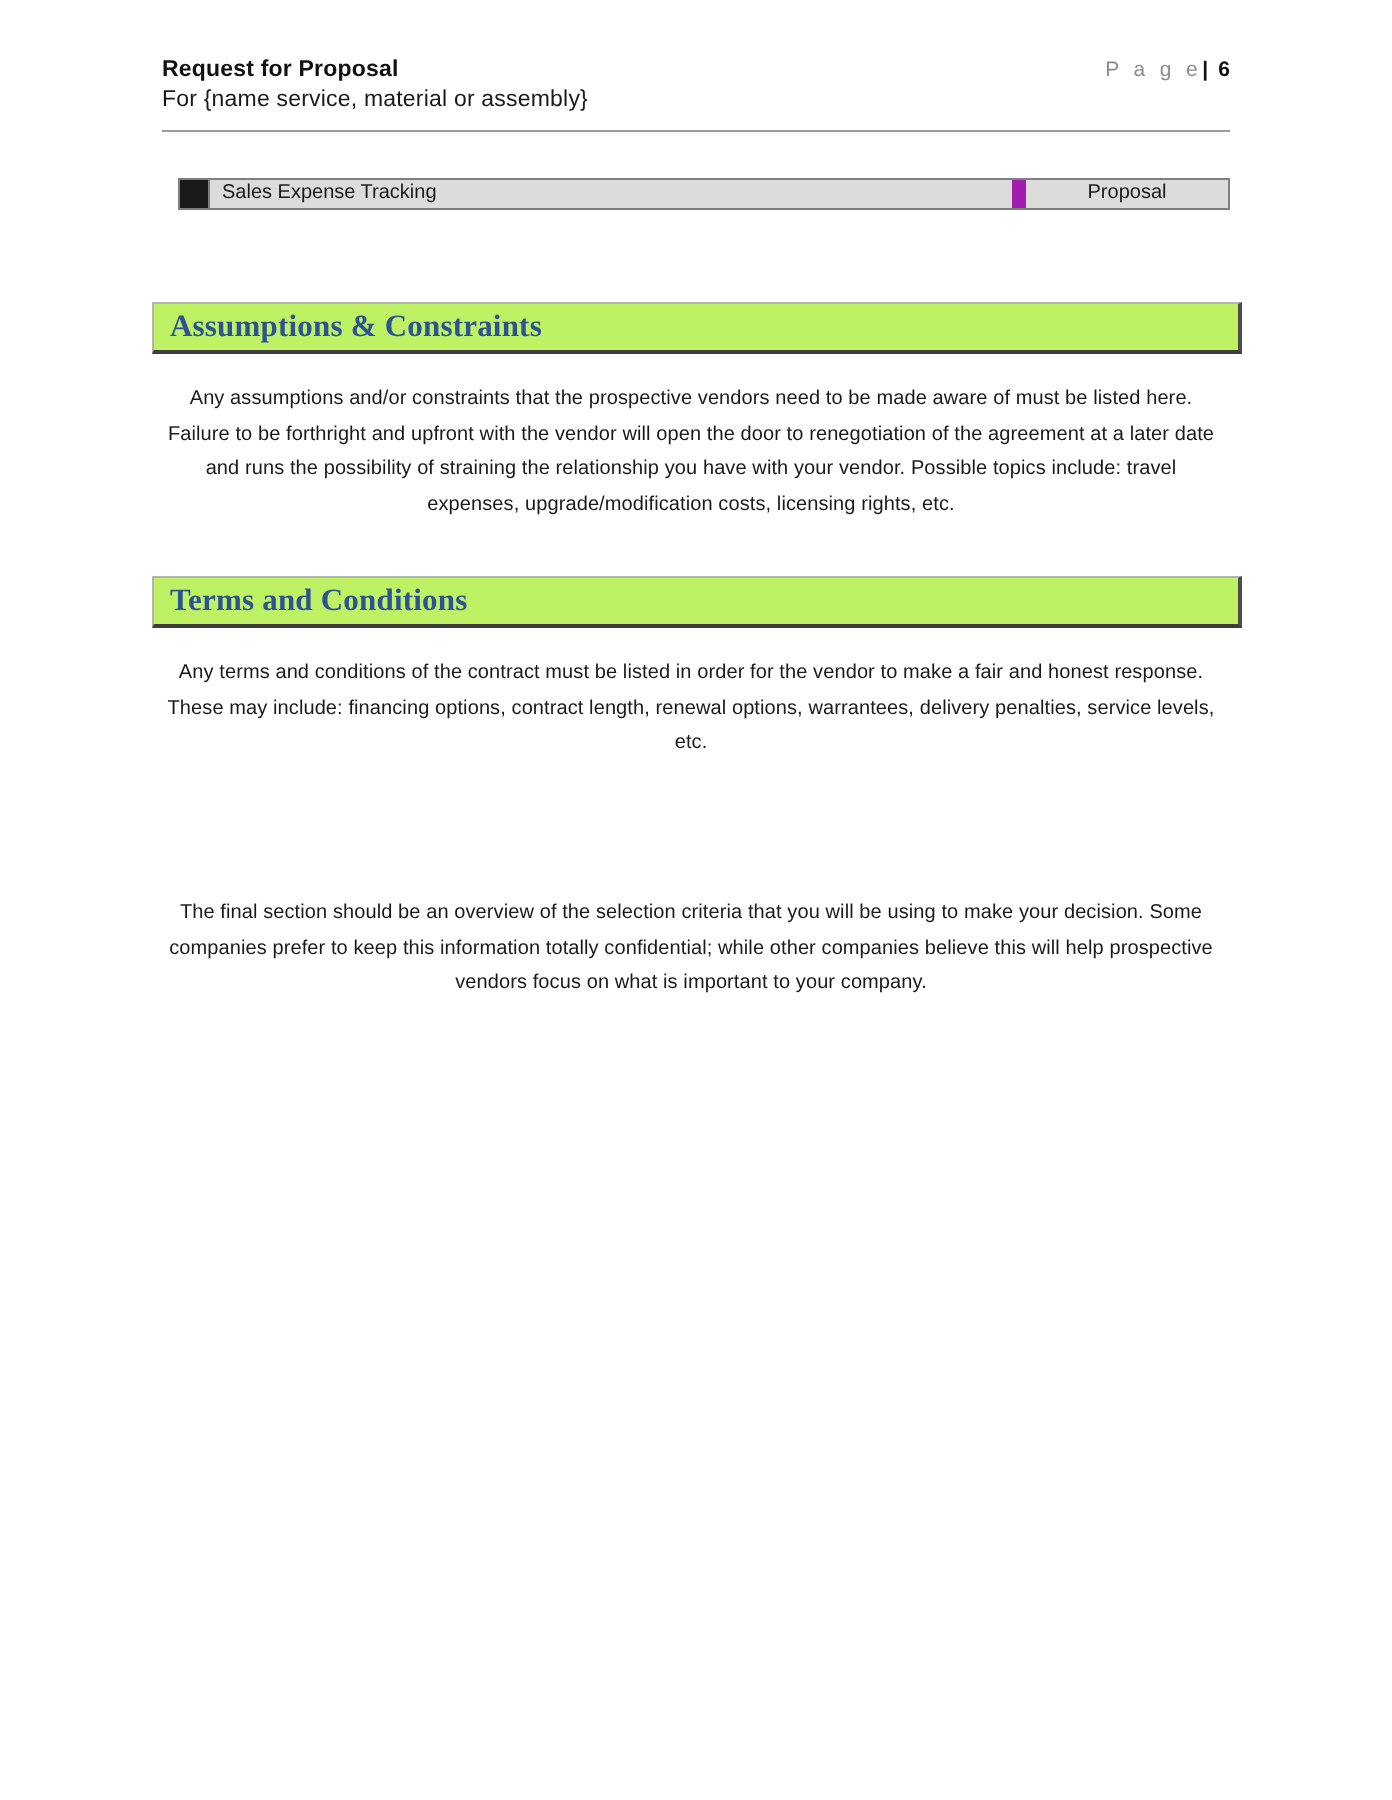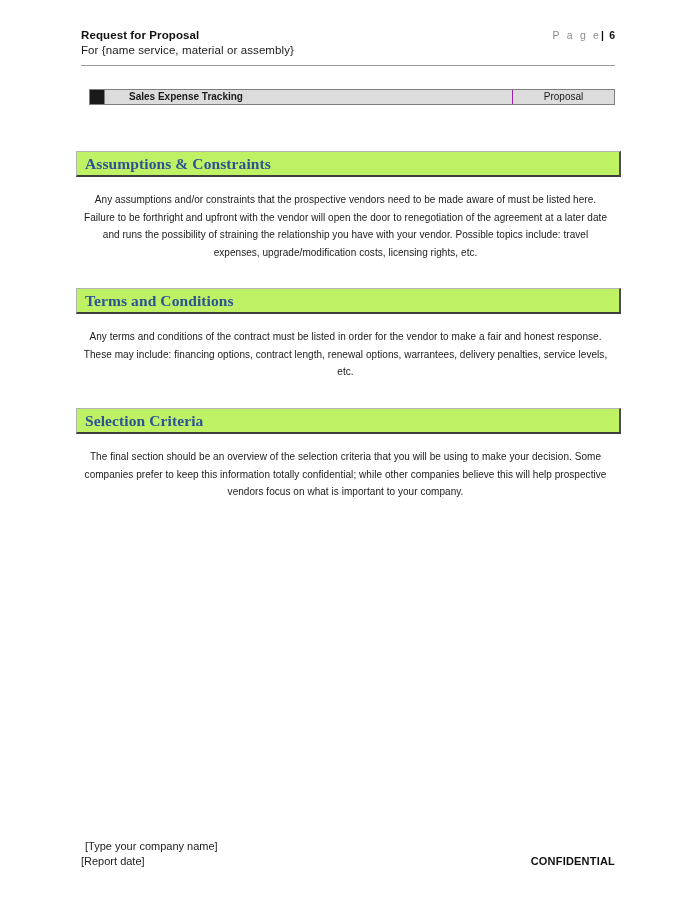--- a/index.html
+++ b/index.html
@@ -87,29 +87,28 @@
   }
   .cell-marker {
     width: 14px;
     background: #1a1a1a;
     border-right: 1px solid #7f7f7f;
     flex: 0 0 auto;
   }
   .cell-name {
     flex: 1 1 auto;
     background: #dcdcdc;
-    border-right: 1px solid #a21caf;
+    border-right: 7px solid #a21caf;
     font-size: 10px;
     color: #1a1a1a;
     line-height: 14px;
-    padding-left: 24px;
+    padding-left: 6px;
     box-sizing: border-box;
     overflow: hidden;
     white-space: nowrap;
-    font-weight: bold;
   }
   .cell-optional {
     width: 101px;
     flex: 0 0 auto;
     background: #dcdcdc;
     font-size: 10px;
     color: #1a1a1a;
     line-height: 14px;
     text-align: center;
     box-sizing: border-box;
@@ -209,26 +208,16 @@
   <div class="section-heading" style="top:150px;">
     <span class="label">Assumptions &amp; Constraints</span>
   </div>
   <div class="body-text" style="top:190px;">Any assumptions and/or constraints that the prospective vendors need to be made aware of must be listed here. Failure to be forthright and upfront with the vendor will open the door to renegotiation of the agreement at a later date and runs the possibility of straining the relationship you have with your vendor. Possible topics include: travel expenses, upgrade/modification costs, licensing rights, etc.</div>
 
   <div class="section-heading" style="top:287px;">
     <span class="label">Terms and Conditions</span>
   </div>
   <div class="body-text" style="top:327px;">Any terms and conditions of the contract must be listed in order for the vendor to make a fair and honest response. These may include: financing options, contract length, renewal options, warrantees, delivery penalties, service levels, etc.</div>
 
-  <div class="section-heading" style="top:407px;">
-    <span class="label">Selection Criteria</span>
-  </div>
   <div class="body-text" style="top:447px;">The final section should be an overview of the selection criteria that you will be using to make your decision. Some companies prefer to keep this information totally confidential; while other companies believe this will help prospective vendors focus on what is important to your company.</div>
 
-  <div class="footer">
-    <div class="footer-company">[Type your company name]</div>
-    <div class="footer-bottom">
-      <div class="footer-date">[Report date]</div>
-      <div class="footer-confidential">CONFIDENTIAL</div>
-    </div>
-  </div>
 
 </div>
 
 </body></html>

